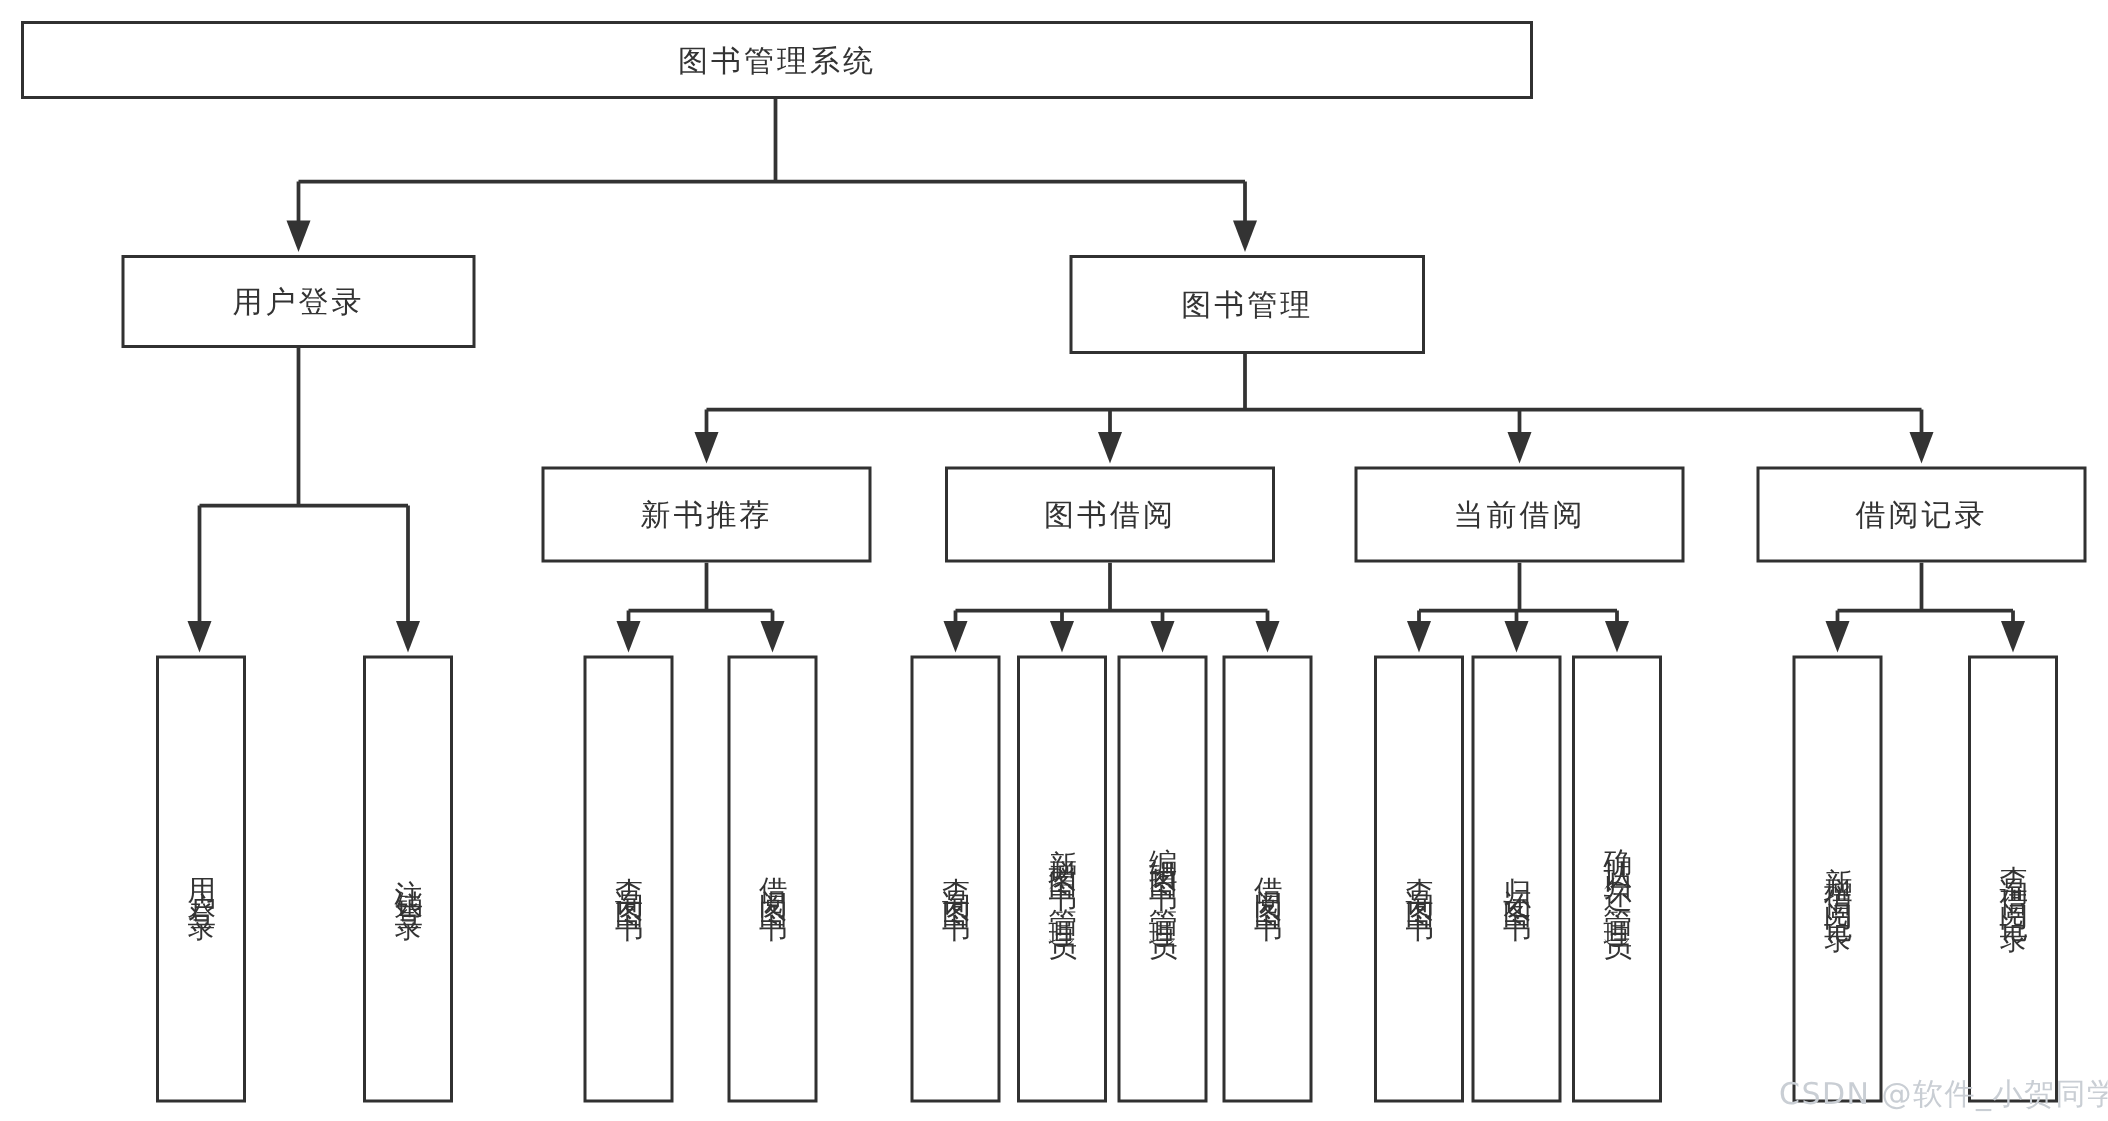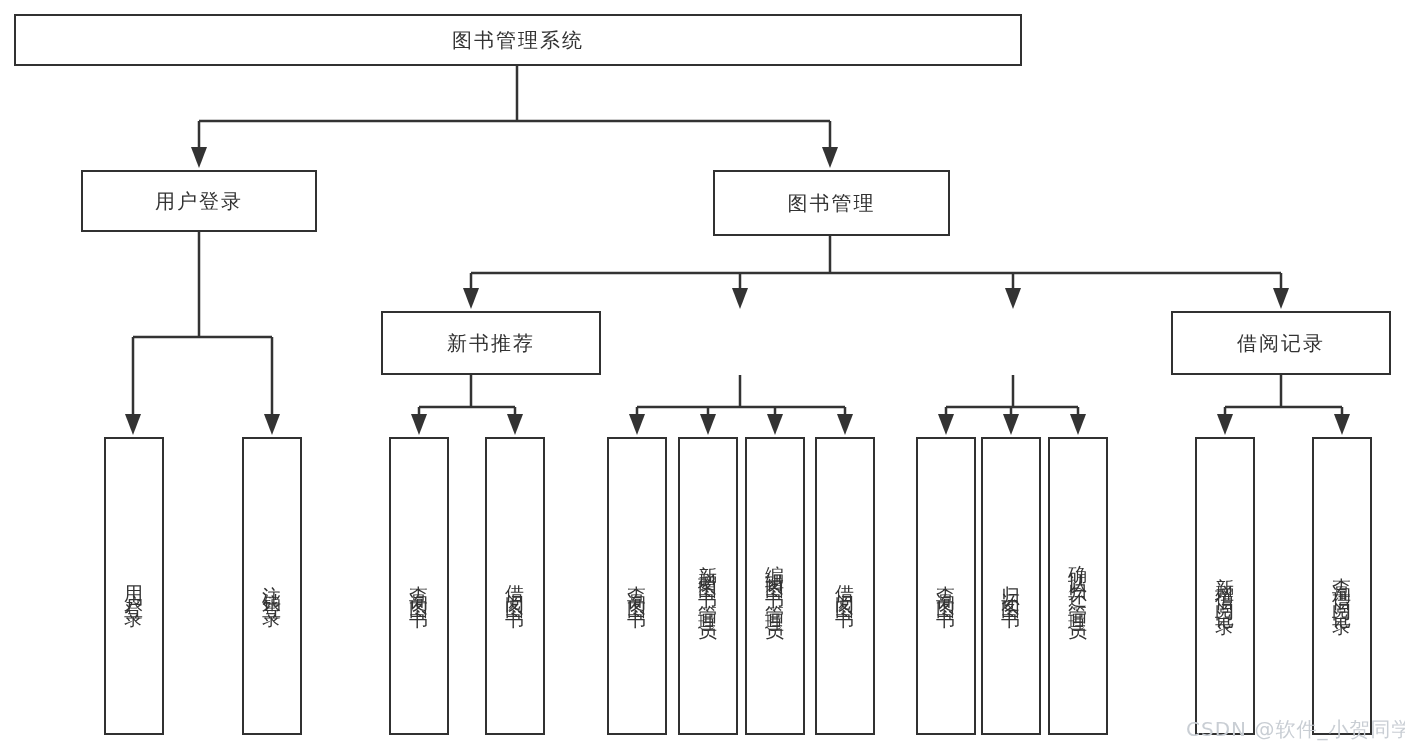--- a/index.html
+++ b/index.html
@@ -106,22 +106,28 @@
     <span>图书管理系统</span>
   </div>
 
   <div class="box" style="left:81px; top:170px; width:236px; height:62px;">
     <span>用户登录</span>
   </div>
   <div class="box" style="left:713px; top:170px; width:237px; height:66px;">
     <span>图书管理</span>
   </div>
 
-  <div class="box" style="left:361px; top:311px; width:220px; height:64px;margin-left:20px;">
+  <div class="box" style="left:361px; top:311px; width:220px; height:64px;">
     <span>新书推荐</span>
+  </div>
+  <div class="box" style="left:630px; top:311px; width:220px; height:64px;">
+    <span>图书借阅</span>
+  </div>
+  <div class="box" style="left:903px; top:311px; width:220px; height:64px;">
+    <span>当前借阅</span>
   </div>
   <div class="box" style="left:1171px; top:311px; width:220px; height:64px;">
     <span>借阅记录</span>
   </div>
 
   <div class="leaf" style="left:104px;">
     <span>用户登录</span>
   </div>
   <div class="leaf" style="left:242px;">
     <span>注销登录</span>

